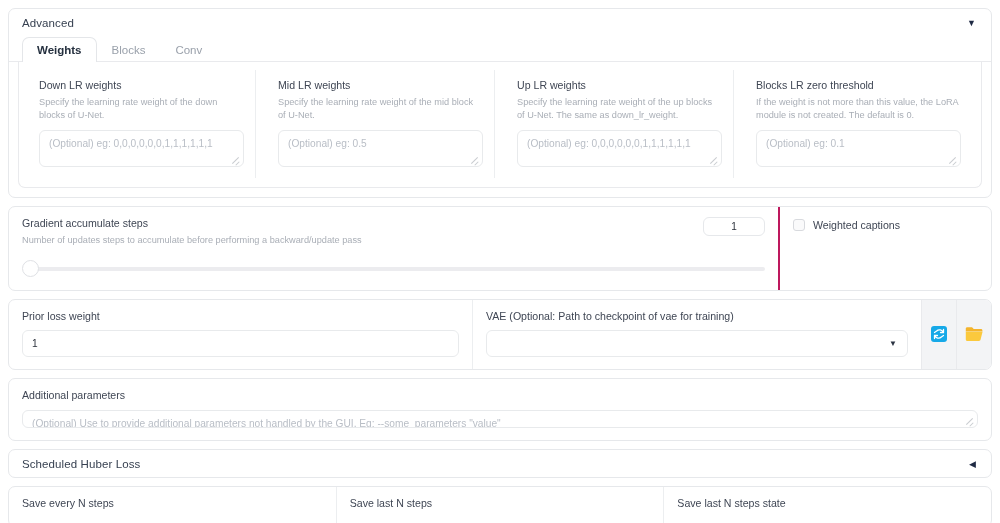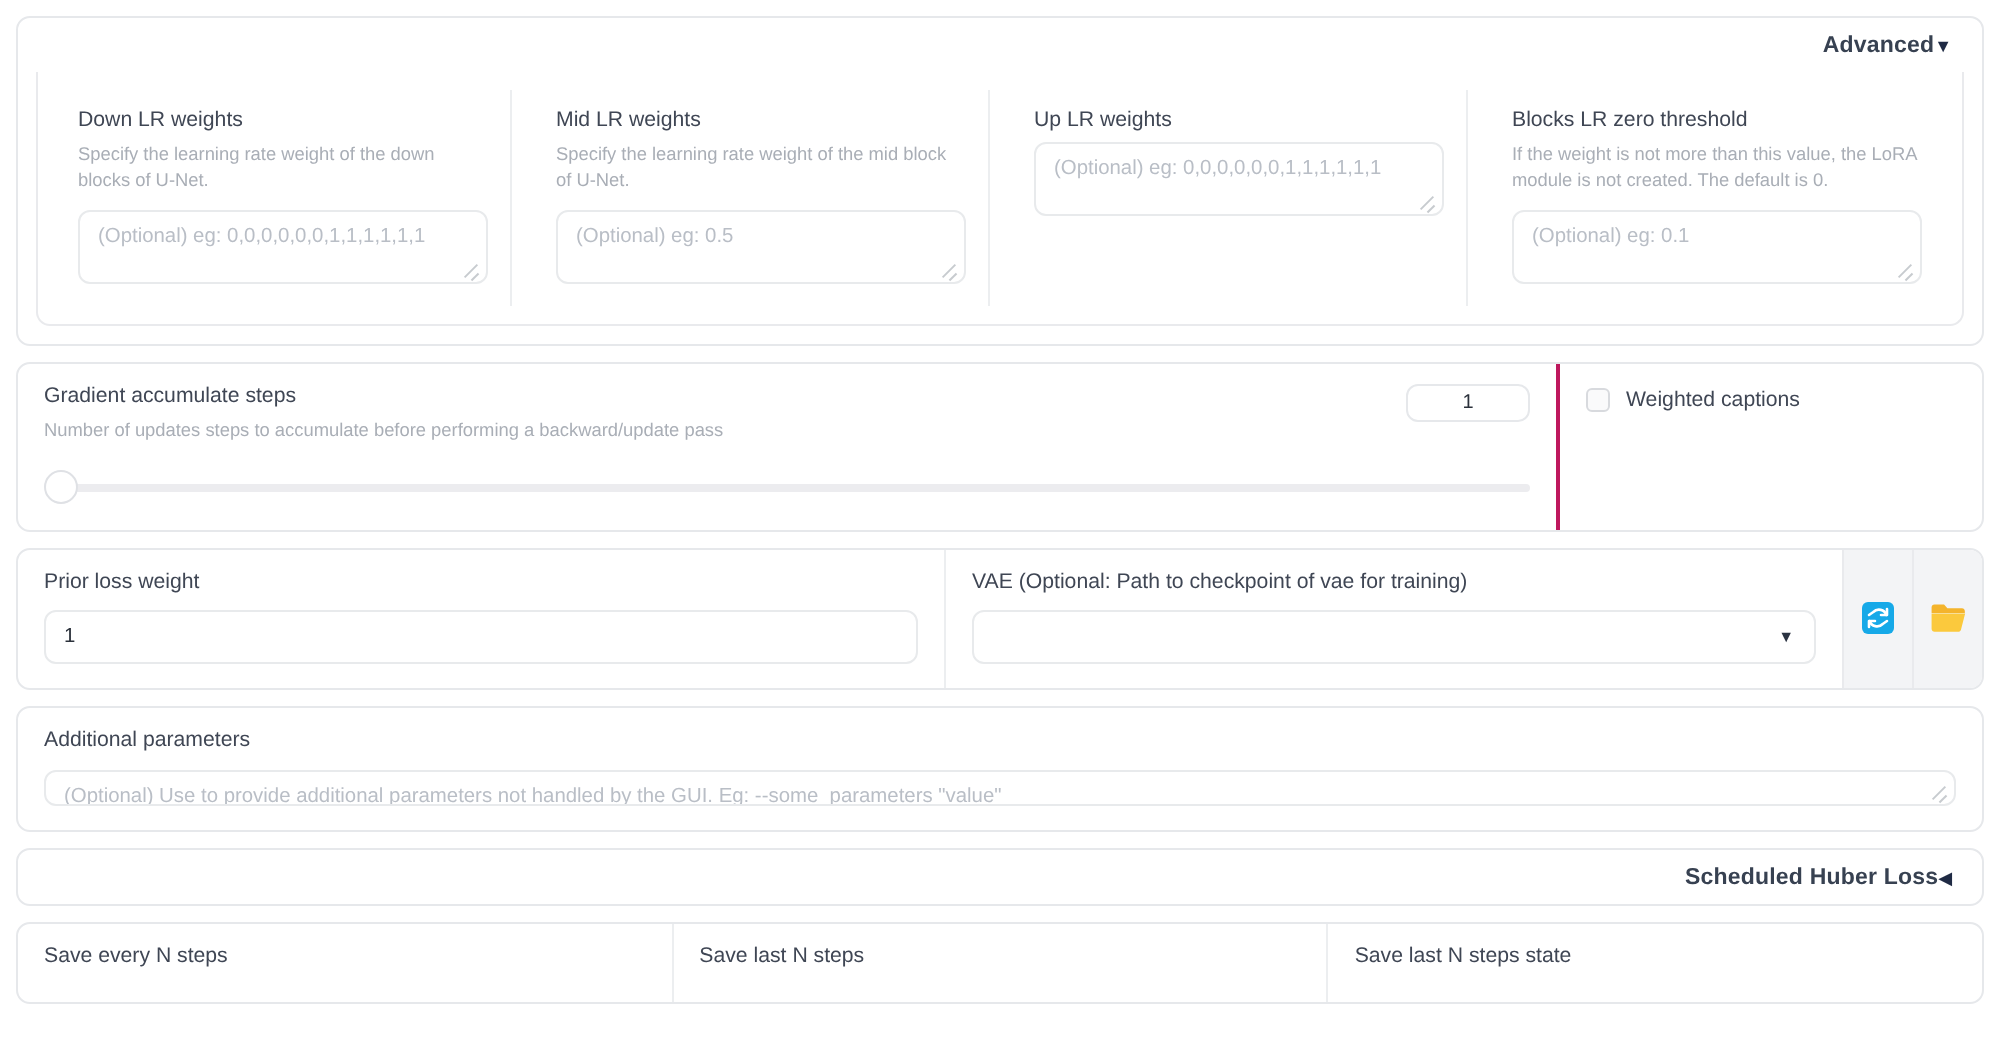--- a/index.html
+++ b/index.html
@@ -17,23 +17,22 @@
   
   .panel {
     background: #ffffff;
     border: 1px solid #e6e8eb;
     border-radius: 7px;
     margin: 0 8px 8px 8px;
   }
 
   
   .acc-head {
-    display: flex; align-items: center; justify-content: flex-end;
+    display: flex; align-items: center; justify-content: space-between;
     padding: 8px 13px 7px 13px;
-    font-weight: bold;
   }
   .acc-title { font-size: 11.5px; color: #374151; letter-spacing: .1px; }
   .acc-arrow { font-size: 9px; color: #1f2a44; line-height: 1; padding-right: 2px; }
 
   
   .tabs {
     display: flex; align-items: flex-end;
     padding: 0 0 0 13px;
     border-bottom: 1px solid #e9eaed;
     position: relative;
@@ -209,20 +208,25 @@
 
 <div class="page">
 
   <div class="panel" style="margin-top:8px;">
 
     <div class="acc-head">
       <span class="acc-title">Advanced</span>
       <span class="acc-arrow">▼</span>
     </div>
 
+    <div class="tabs">
+      <div class="tab active">Weights</div>
+      <div class="tab">Blocks</div>
+      <div class="tab">Conv</div>
+    </div>
 
     <div class="tabpanel">
       <div class="row">
 
         <div class="cell">
           <div class="f-label">Down LR weights</div>
           <div class="f-info">Specify the learning rate weight of the down blocks of U-Net.</div>
           <div class="ta">
             <span>(Optional) eg: 0,0,0,0,0,0,1,1,1,1,1,1</span>
             <span class="grip"></span>
@@ -233,20 +237,21 @@
           <div class="f-label">Mid LR weights</div>
           <div class="f-info">Specify the learning rate weight of the mid block of U-Net.</div>
           <div class="ta">
             <span>(Optional) eg: 0.5</span>
             <span class="grip"></span>
           </div>
         </div>
 
         <div class="cell">
           <div class="f-label">Up LR weights</div>
+          <div class="f-info">Specify the learning rate weight of the up blocks of U-Net. The same as down_lr_weight.</div>
           <div class="ta">
             <span>(Optional) eg: 0,0,0,0,0,0,1,1,1,1,1,1</span>
             <span class="grip"></span>
           </div>
         </div>
 
         <div class="cell">
           <div class="f-label">Blocks LR zero threshold</div>
           <div class="f-info">If the weight is not more than this value, the LoRA module is not created. The default is 0.</div>
           <div class="ta">

